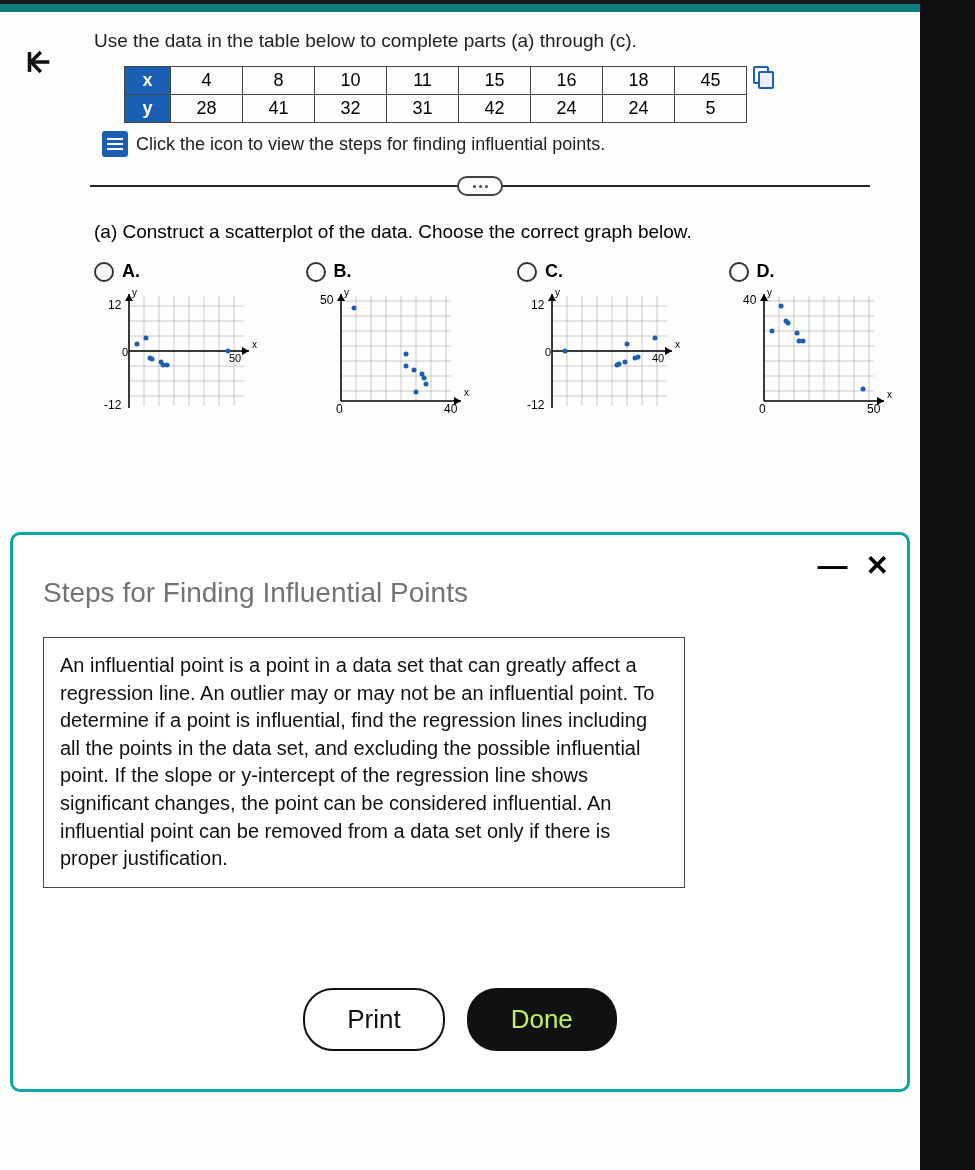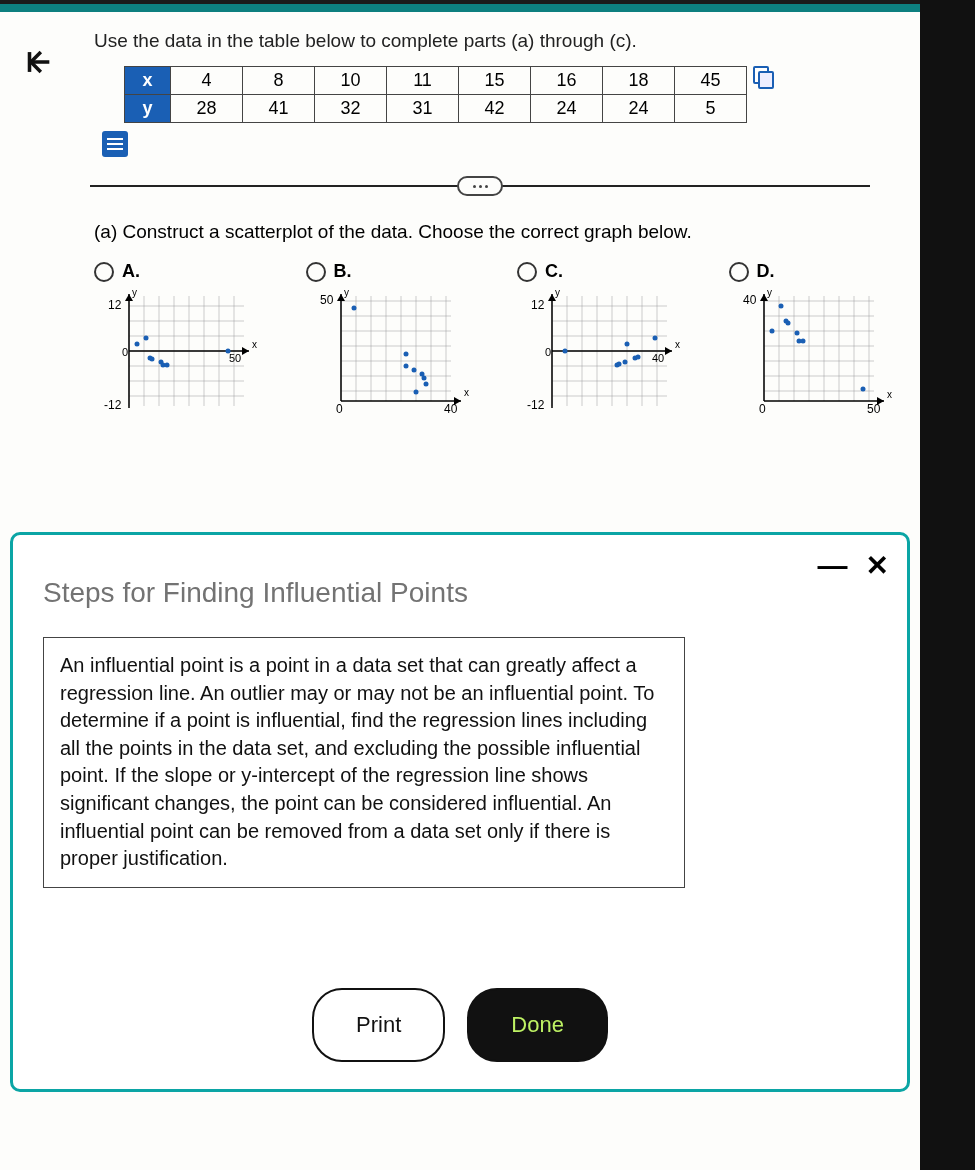--- a/index.html
+++ b/index.html
@@ -167,23 +167,23 @@
     color:#111;
     width: 642px;
   }
   .dialog-buttons {
     display:flex;
     justify-content:center;
     gap:22px;
     margin-top: 100px;
   }
   .btn {
-    padding: 22px 42px;
+    padding: 14px 42px;
     border-radius: 30px;
-    font-size: 22px;
+    font-size: 26px;
     cursor:pointer;
   }
   .btn-print {
     background:#fff;
     border:2px solid #111;
     color:#111;
   }
   .btn-done {
     background:#111;
     color:#bef264;
@@ -242,20 +242,21 @@
         </table>
       <span class="copy-icon"></span>
     </div>
 
     <div class="link-row">
       <div class="steps-icon">
           <span></span>
           <span></span>
           <span></span>
         </div>
+      <div class="link-text">Click the icon to view the steps for finding influential points.</div>
     </div>
 
     <div class="divider">
       <div class="divider-pill">
           <i></i>
           <i></i>
           <i></i>
         </div>
     </div>
 

